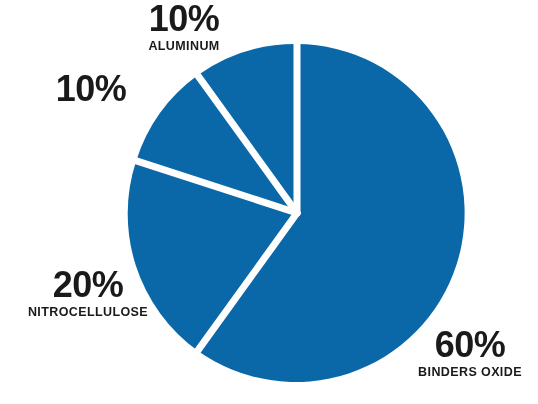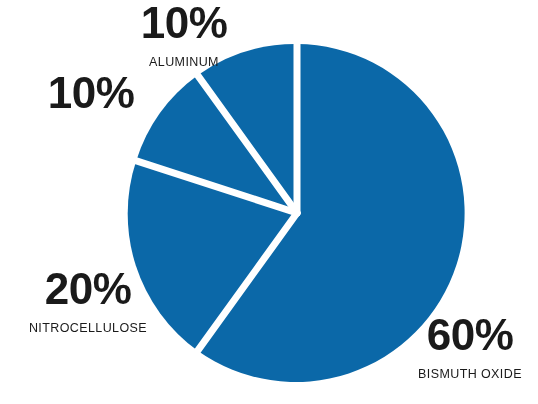--- a/index.html
+++ b/index.html
@@ -31,33 +31,33 @@
     display: block;
   }
   .callout {
     position: absolute;
     text-align: center;
     line-height: 1;
     color: #1a1a1a;
   }
   .callout .pct {
     display: block;
-    font-size: 44px;
+    font-size: 36px;
     font-weight: bold;
     letter-spacing: -0.5px;
     line-height: 0.96;
     color: #1a1a1a;
   }
   .callout .name {
     display: block;
     font-size: 12.5px;
-    font-weight: normal;
+    font-weight: bold;
     letter-spacing: 0.4px;
     line-height: 1.18;
-    margin-top: 11px;
+    margin-top: 2px;
     color: #1a1a1a;
     white-space: pre-line;
   }
   
   #label-aluminum {
     left: 118px;
     top: 2px;
     width: 132px;
   }
   #label-sensitizers {
@@ -65,21 +65,21 @@
     top: 72px;
     width: 150px;
   }
   #label-nitrocellulose {
     left: 12px;
     top: 268px;
     width: 152px;
   }
   #label-bismuth {
     left: 404px;
-    top: 314px;
+    top: 328px;
     width: 132px;
   }
 </style>
 </head>
 <body>
 
 <div id="chart-root">
 
   <svg class="pie-svg" viewBox="0 0 538 404" aria-hidden="true">
 
@@ -108,16 +108,16 @@
     <span class="pct">10%</span>
   </div>
 
   <div class="callout" id="label-nitrocellulose">
     <span class="pct">20%</span>
     <span class="name">NITROCELLULOSE</span>
   </div>
 
   <div class="callout" id="label-bismuth">
     <span class="pct">60%</span>
-    <span class="name">BISMUTH OXIDE</span>
+    <span class="name">BINDERS OXIDE</span>
   </div>
 
 </div>
 
 </body></html>

